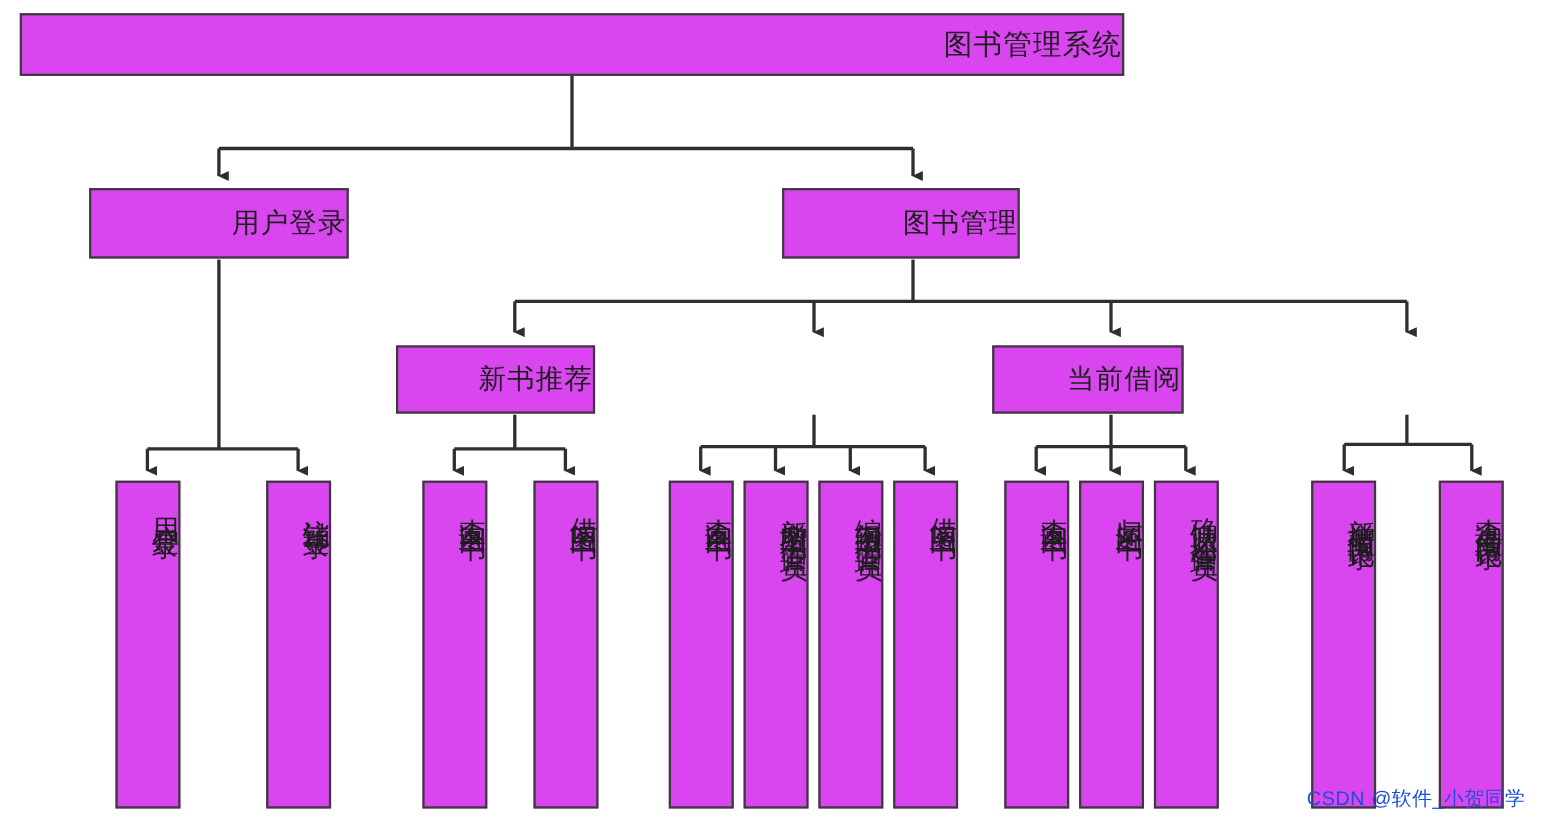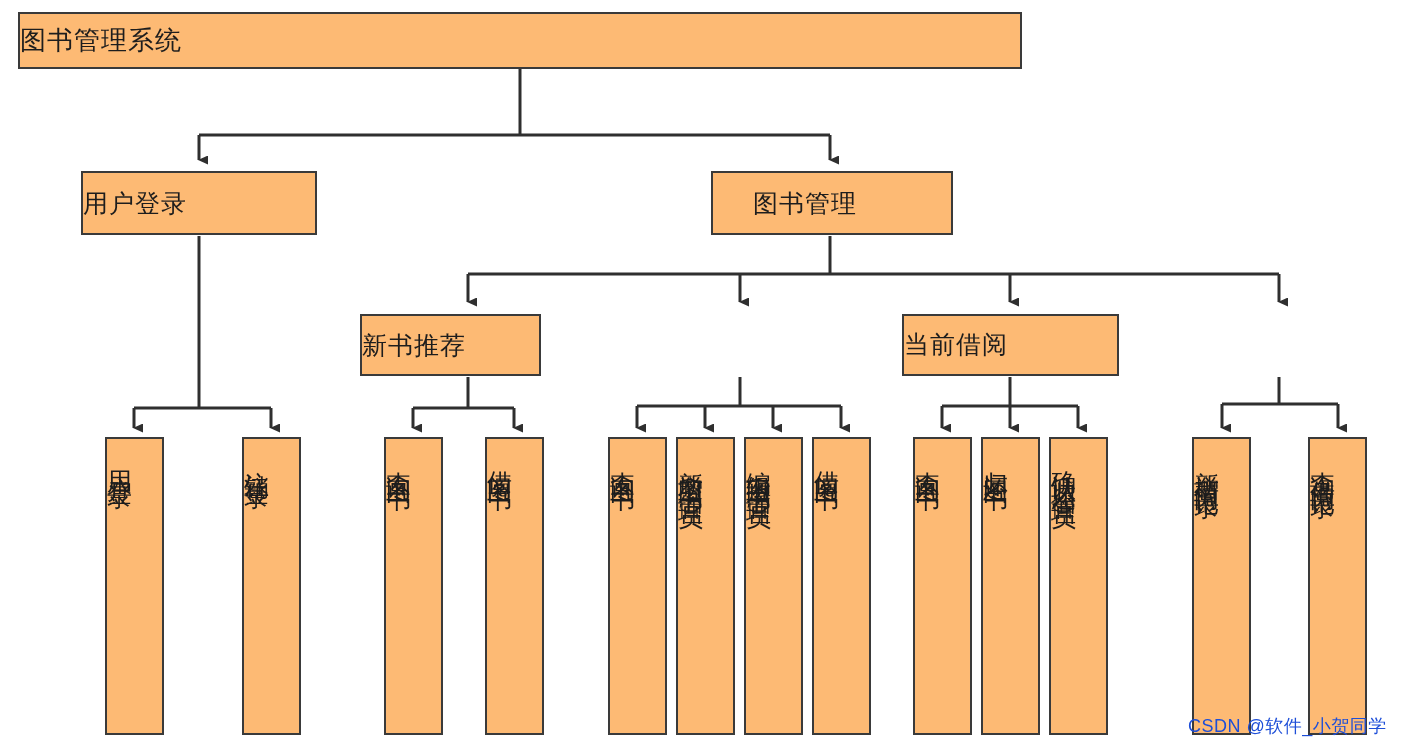--- a/index.html
+++ b/index.html
@@ -18,25 +18,25 @@
   #wires{
     position:absolute;
     left:0; top:0;
     width:1405px;
     height:747px;
     pointer-events:none;
   }
   .node{
     position:absolute;
     box-sizing:border-box;
-    background:#fdba74;
+    background:#d946ef;
     border:2.5px solid #3a3a3a;
     display:flex;
     align-items:center;
-    justify-content:flex-start;
+    justify-content:flex-end;
     color:#1d1d1d;
     z-index:3;
   }
   .node .label{
     display:block;
     letter-spacing:1px;
     white-space:nowrap;
     line-height:1.15;
   }
   
@@ -125,28 +125,28 @@
     </g>
   </svg>
 
   <div class="node h root" style="left:18px;top:12px;width:1004px;height:57px;">
     <span class="label">图书管理系统</span>
   </div>
 
   <div class="node h" style="left:81px;top:171px;width:236px;height:64px;">
     <span class="label">用户登录</span>
   </div>
-  <div class="node h" style="left:711px;top:171px;width:242px;height:64px;padding-left:40px;">
+  <div class="node h" style="left:711px;top:171px;width:216px;height:64px;padding-left:40px;">
     <span class="label">图书管理</span>
   </div>
 
   <div class="node h" style="left:360px;top:314px;width:181px;height:62px;">
     <span class="label">新书推荐</span>
   </div>
-  <div class="node h" style="left:902px;top:314px;width:217px;height:62px;font-family:Liberation Serif, serif;">
+  <div class="node h" style="left:902px;top:314px;width:174px;height:62px;">
     <span class="label">当前借阅</span>
   </div>
 
   <div class="node v" style="left:105px;top:437px;width:59px;height:298px;">
     <span class="label">用户登录</span>
   </div>
   <div class="node v" style="left:242px;top:437px;width:59px;height:298px;">
     <span class="label">注销登录</span>
   </div>
 

